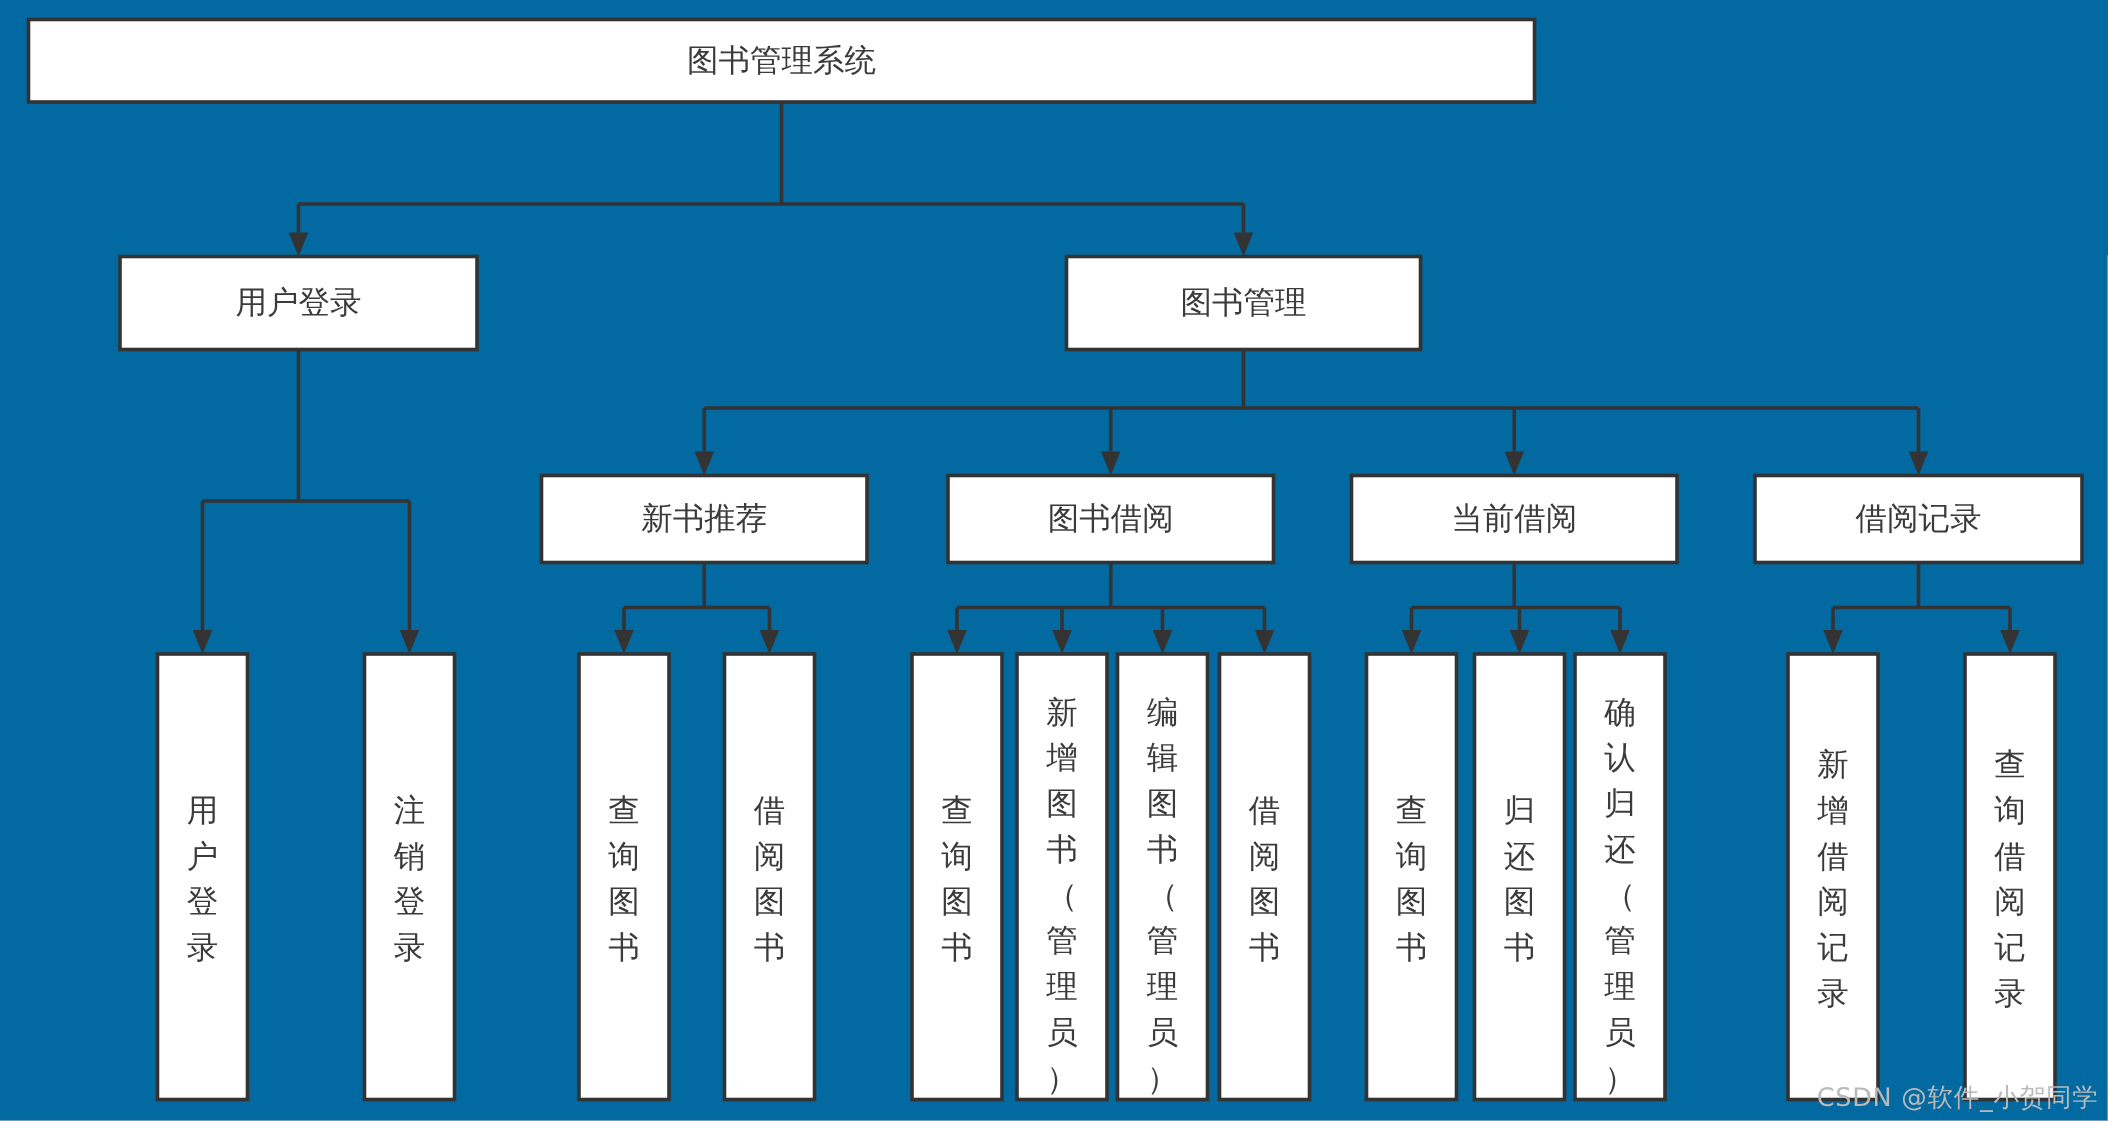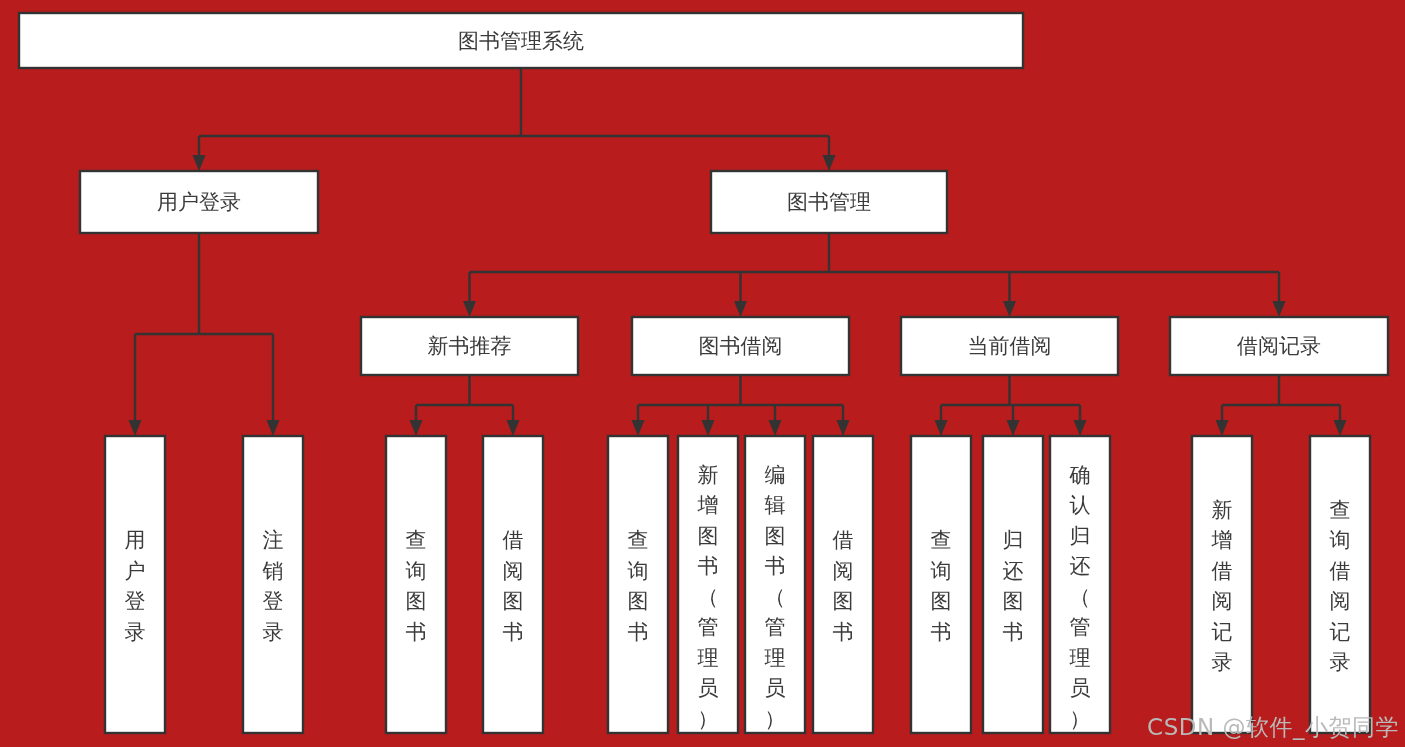--- a/index.html
+++ b/index.html
@@ -10,21 +10,21 @@
   body {
     width: 1405px;
     height: 747px;
     font-family: "DejaVu Sans", "Liberation Sans", sans-serif;
     overflow: hidden;
   }
   #diagram-root {
     position: relative;
     width: 1405px;
     height: 747px;
-    background: #b91c1c;
+    background: #0369a1;
   }
   svg.flow {
     position: absolute;
     left: 0;
     top: 0;
     width: 1405px;
     height: 747px;
     display: block;
   }
   .node-box {
@@ -51,21 +51,21 @@
     fill: none;
   }
   .arrow-head {
     fill: #333333;
   }
   .watermark {
     position: absolute;
     right: 6px;
     bottom: 4px;
     font-family: "DejaVu Sans", "Liberation Sans", sans-serif;
-    font-size: 23px;
+    font-size: 17px;
     color: #b9b9b9;
     white-space: nowrap;
     letter-spacing: 0.5px;
     pointer-events: none;
   }
 </style>
 </head>
 <body>
 
 <div id="diagram-root">

